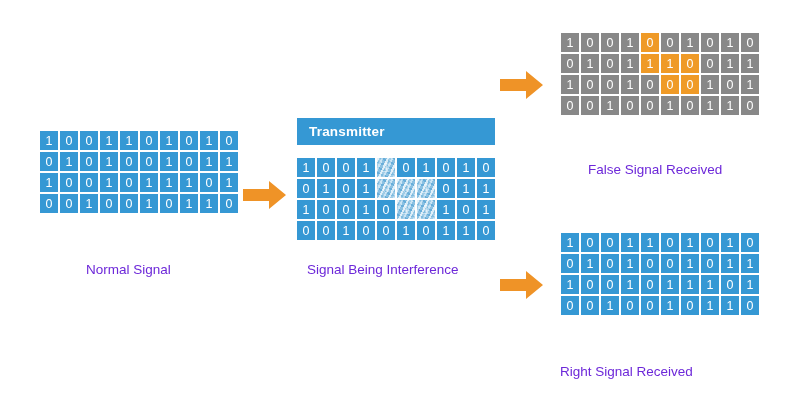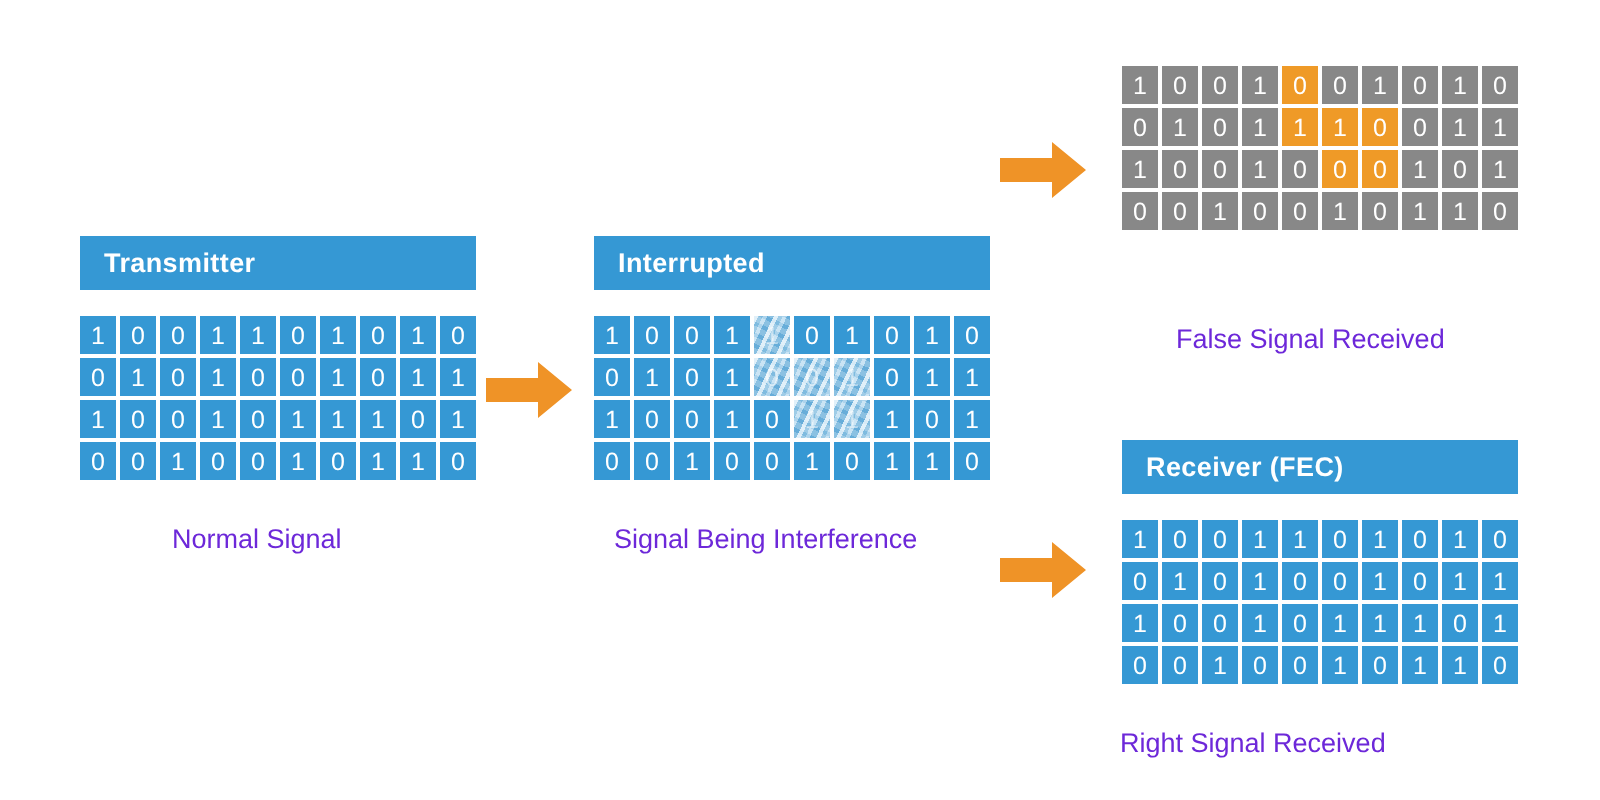--- a/index.html
+++ b/index.html
@@ -54,21 +54,20 @@
     color:#6d28d9;
     white-space:nowrap;
   }
   .arrow{position:absolute;}
   .arrow svg{display:block;}
 </style>
 </head>
 <body>
 
 <div class="block" style="left:40px;top:118px;width:198px;">
-  <div class="panel-header">Transmitter</div>
   <div class="grid">
       <div class="row">
         <div class="cell blue">1</div>
         <div class="cell blue">0</div>
         <div class="cell blue">0</div>
         <div class="cell blue">1</div>
         <div class="cell blue">1</div>
         <div class="cell blue">0</div>
         <div class="cell blue">1</div>
         <div class="cell blue">0</div>
@@ -115,21 +114,21 @@
 </div>
 <div class="caption" style="left:86px;top:262px;">Normal Signal</div>
 
 <div class="arrow" style="left:243px;top:180px;">
   <svg width="44" height="30" viewBox="0 0 44 30">
     <path d="M0 9 L26 9 L26 1 L43 15 L26 29 L26 21 L0 21 Z" fill="#ef9327"></path>
   </svg>
 </div>
 
 <div class="block" style="left:297px;top:118px;width:198px;">
-  <div class="panel-header">Interrupted</div>
+  <div class="panel-header">Transmitter</div>
   <div class="grid">
       <div class="row">
         <div class="cell blue">1</div>
         <div class="cell blue">0</div>
         <div class="cell blue">0</div>
         <div class="cell blue">1</div>
         <div class="cell noise">
           <span>1</span>
         </div>
         <div class="cell blue">0</div>
@@ -248,21 +247,20 @@
         <div class="cell gray">0</div>
         <div class="cell gray">1</div>
         <div class="cell gray">1</div>
         <div class="cell gray">0</div>
       </div>
     </div>
 </div>
 <div class="caption" style="left:588px;top:162px;">False Signal Received</div>
 
 <div class="block" style="left:561px;top:220px;width:198px;">
-  <div class="panel-header">Receiver (FEC)</div>
   <div class="grid">
       <div class="row">
         <div class="cell blue">1</div>
         <div class="cell blue">0</div>
         <div class="cell blue">0</div>
         <div class="cell blue">1</div>
         <div class="cell blue">1</div>
         <div class="cell blue">0</div>
         <div class="cell blue">1</div>
         <div class="cell blue">0</div>

